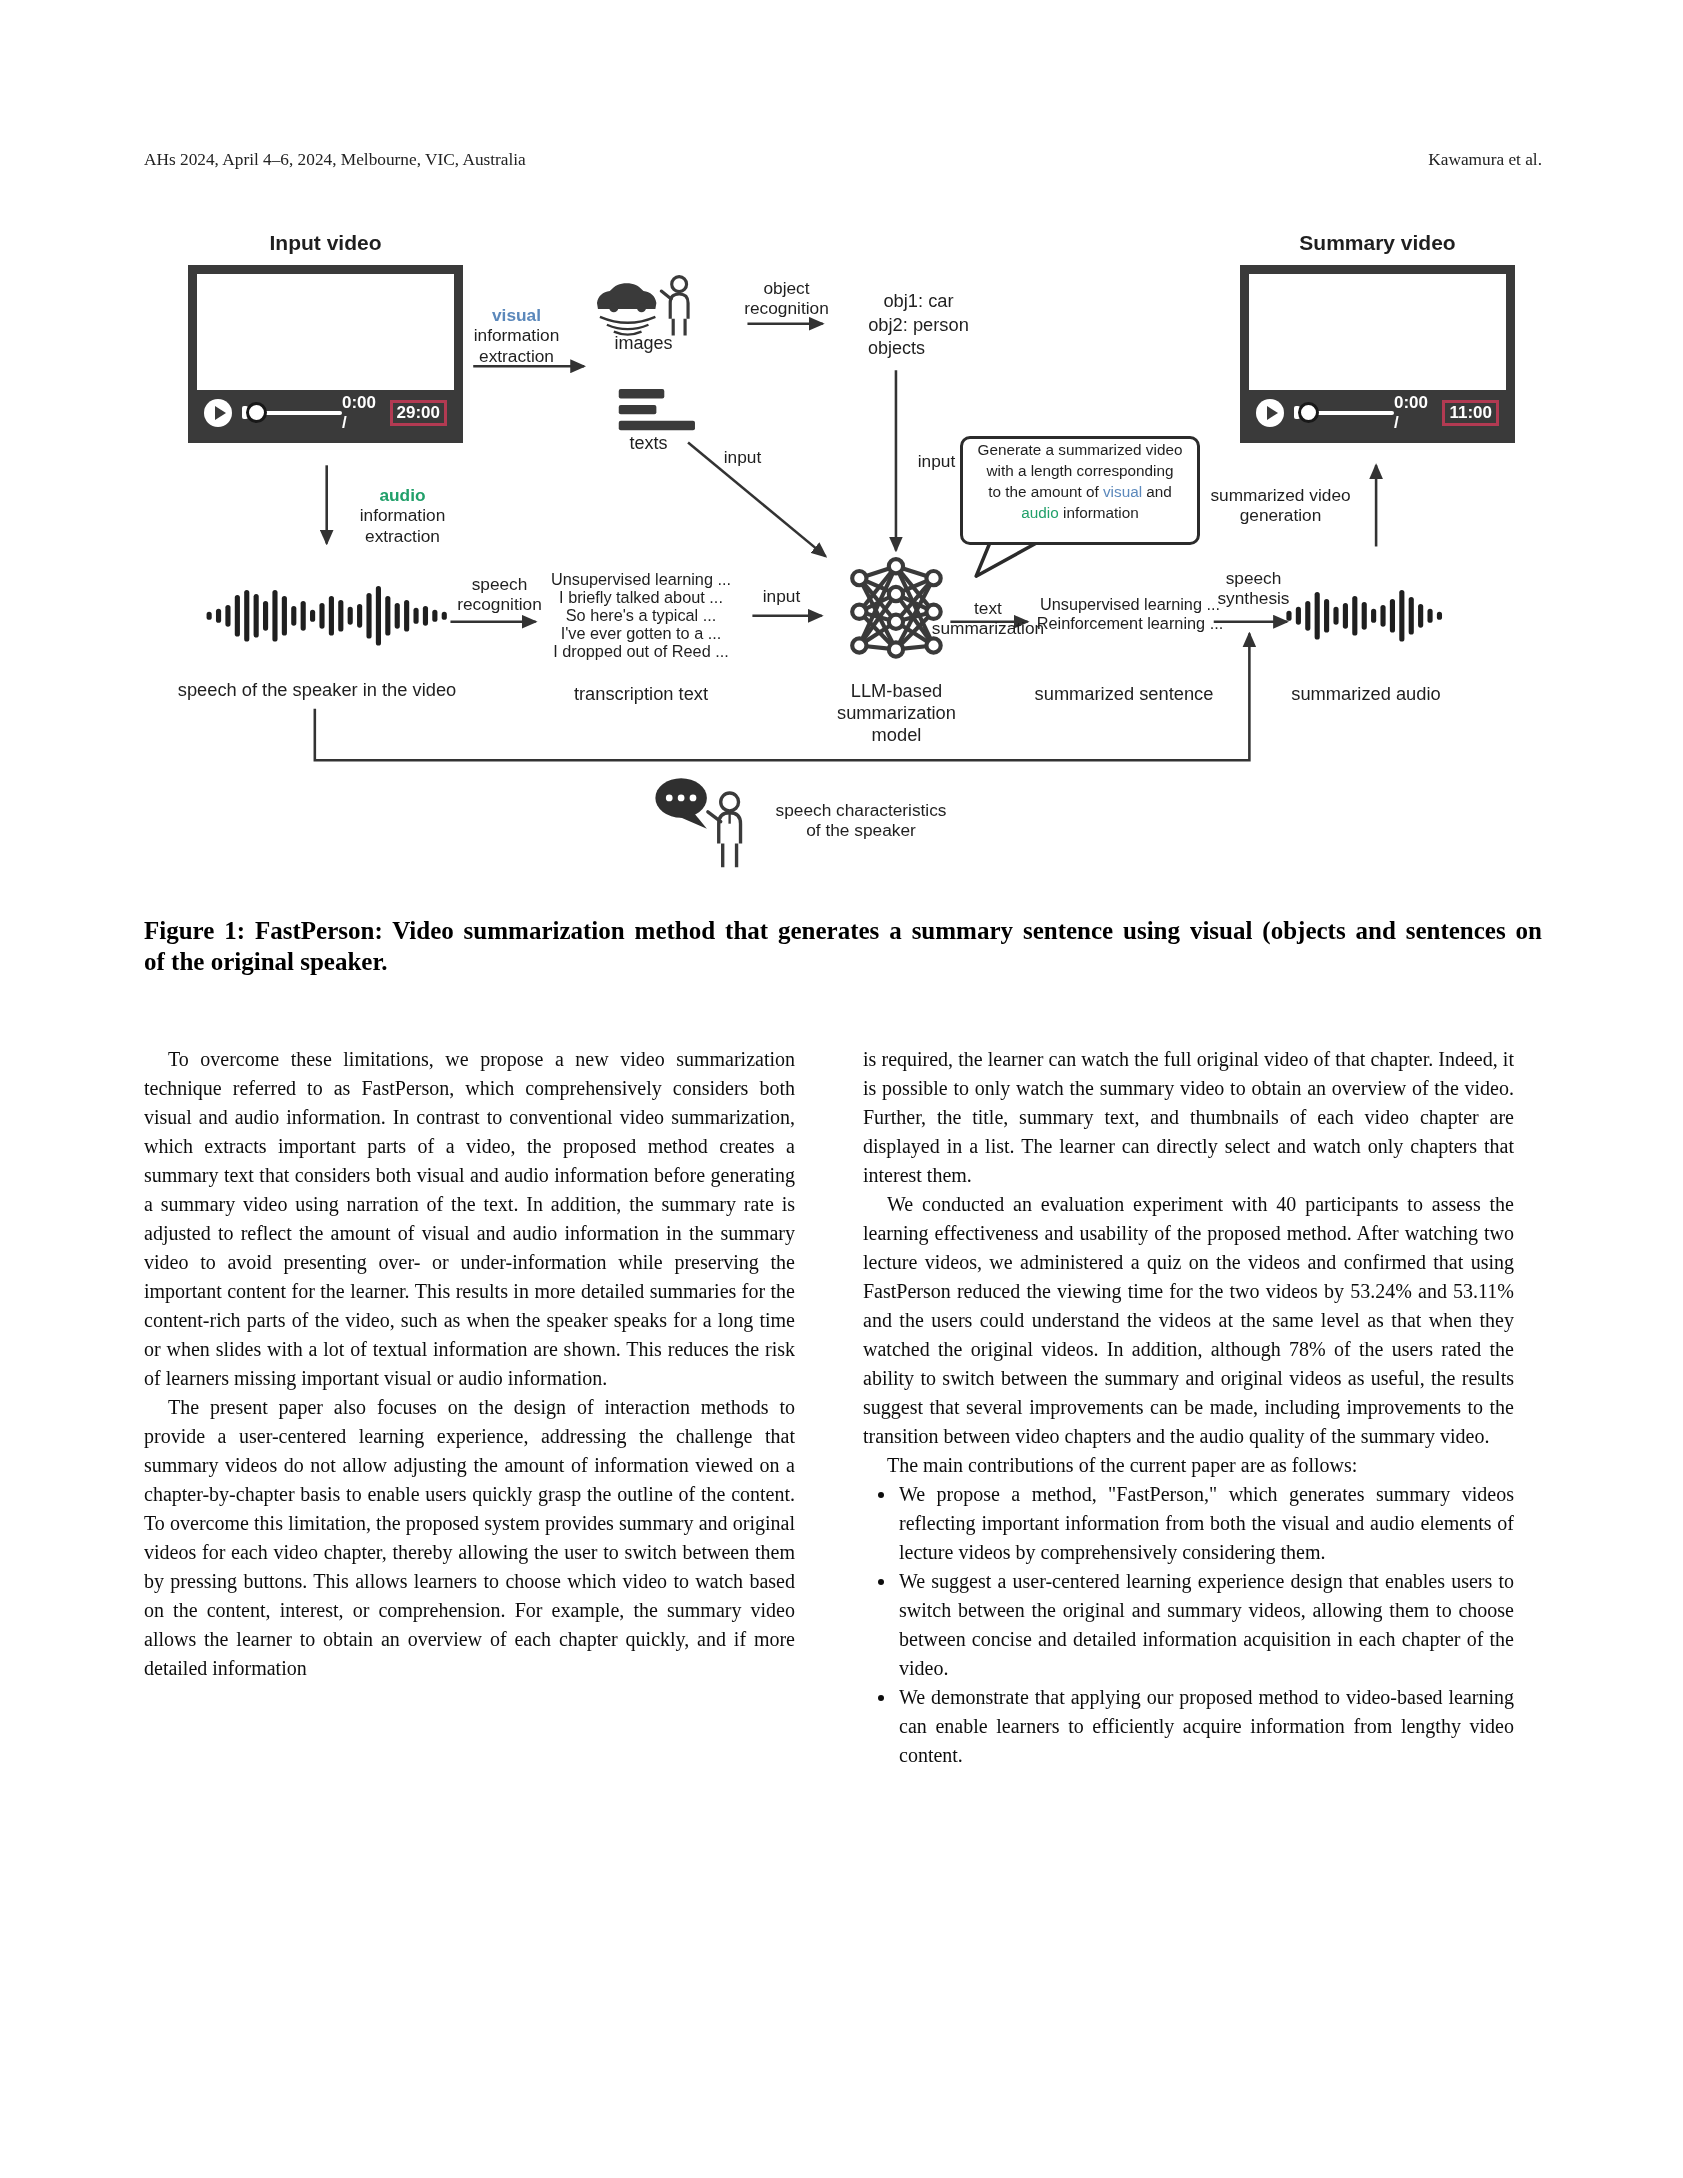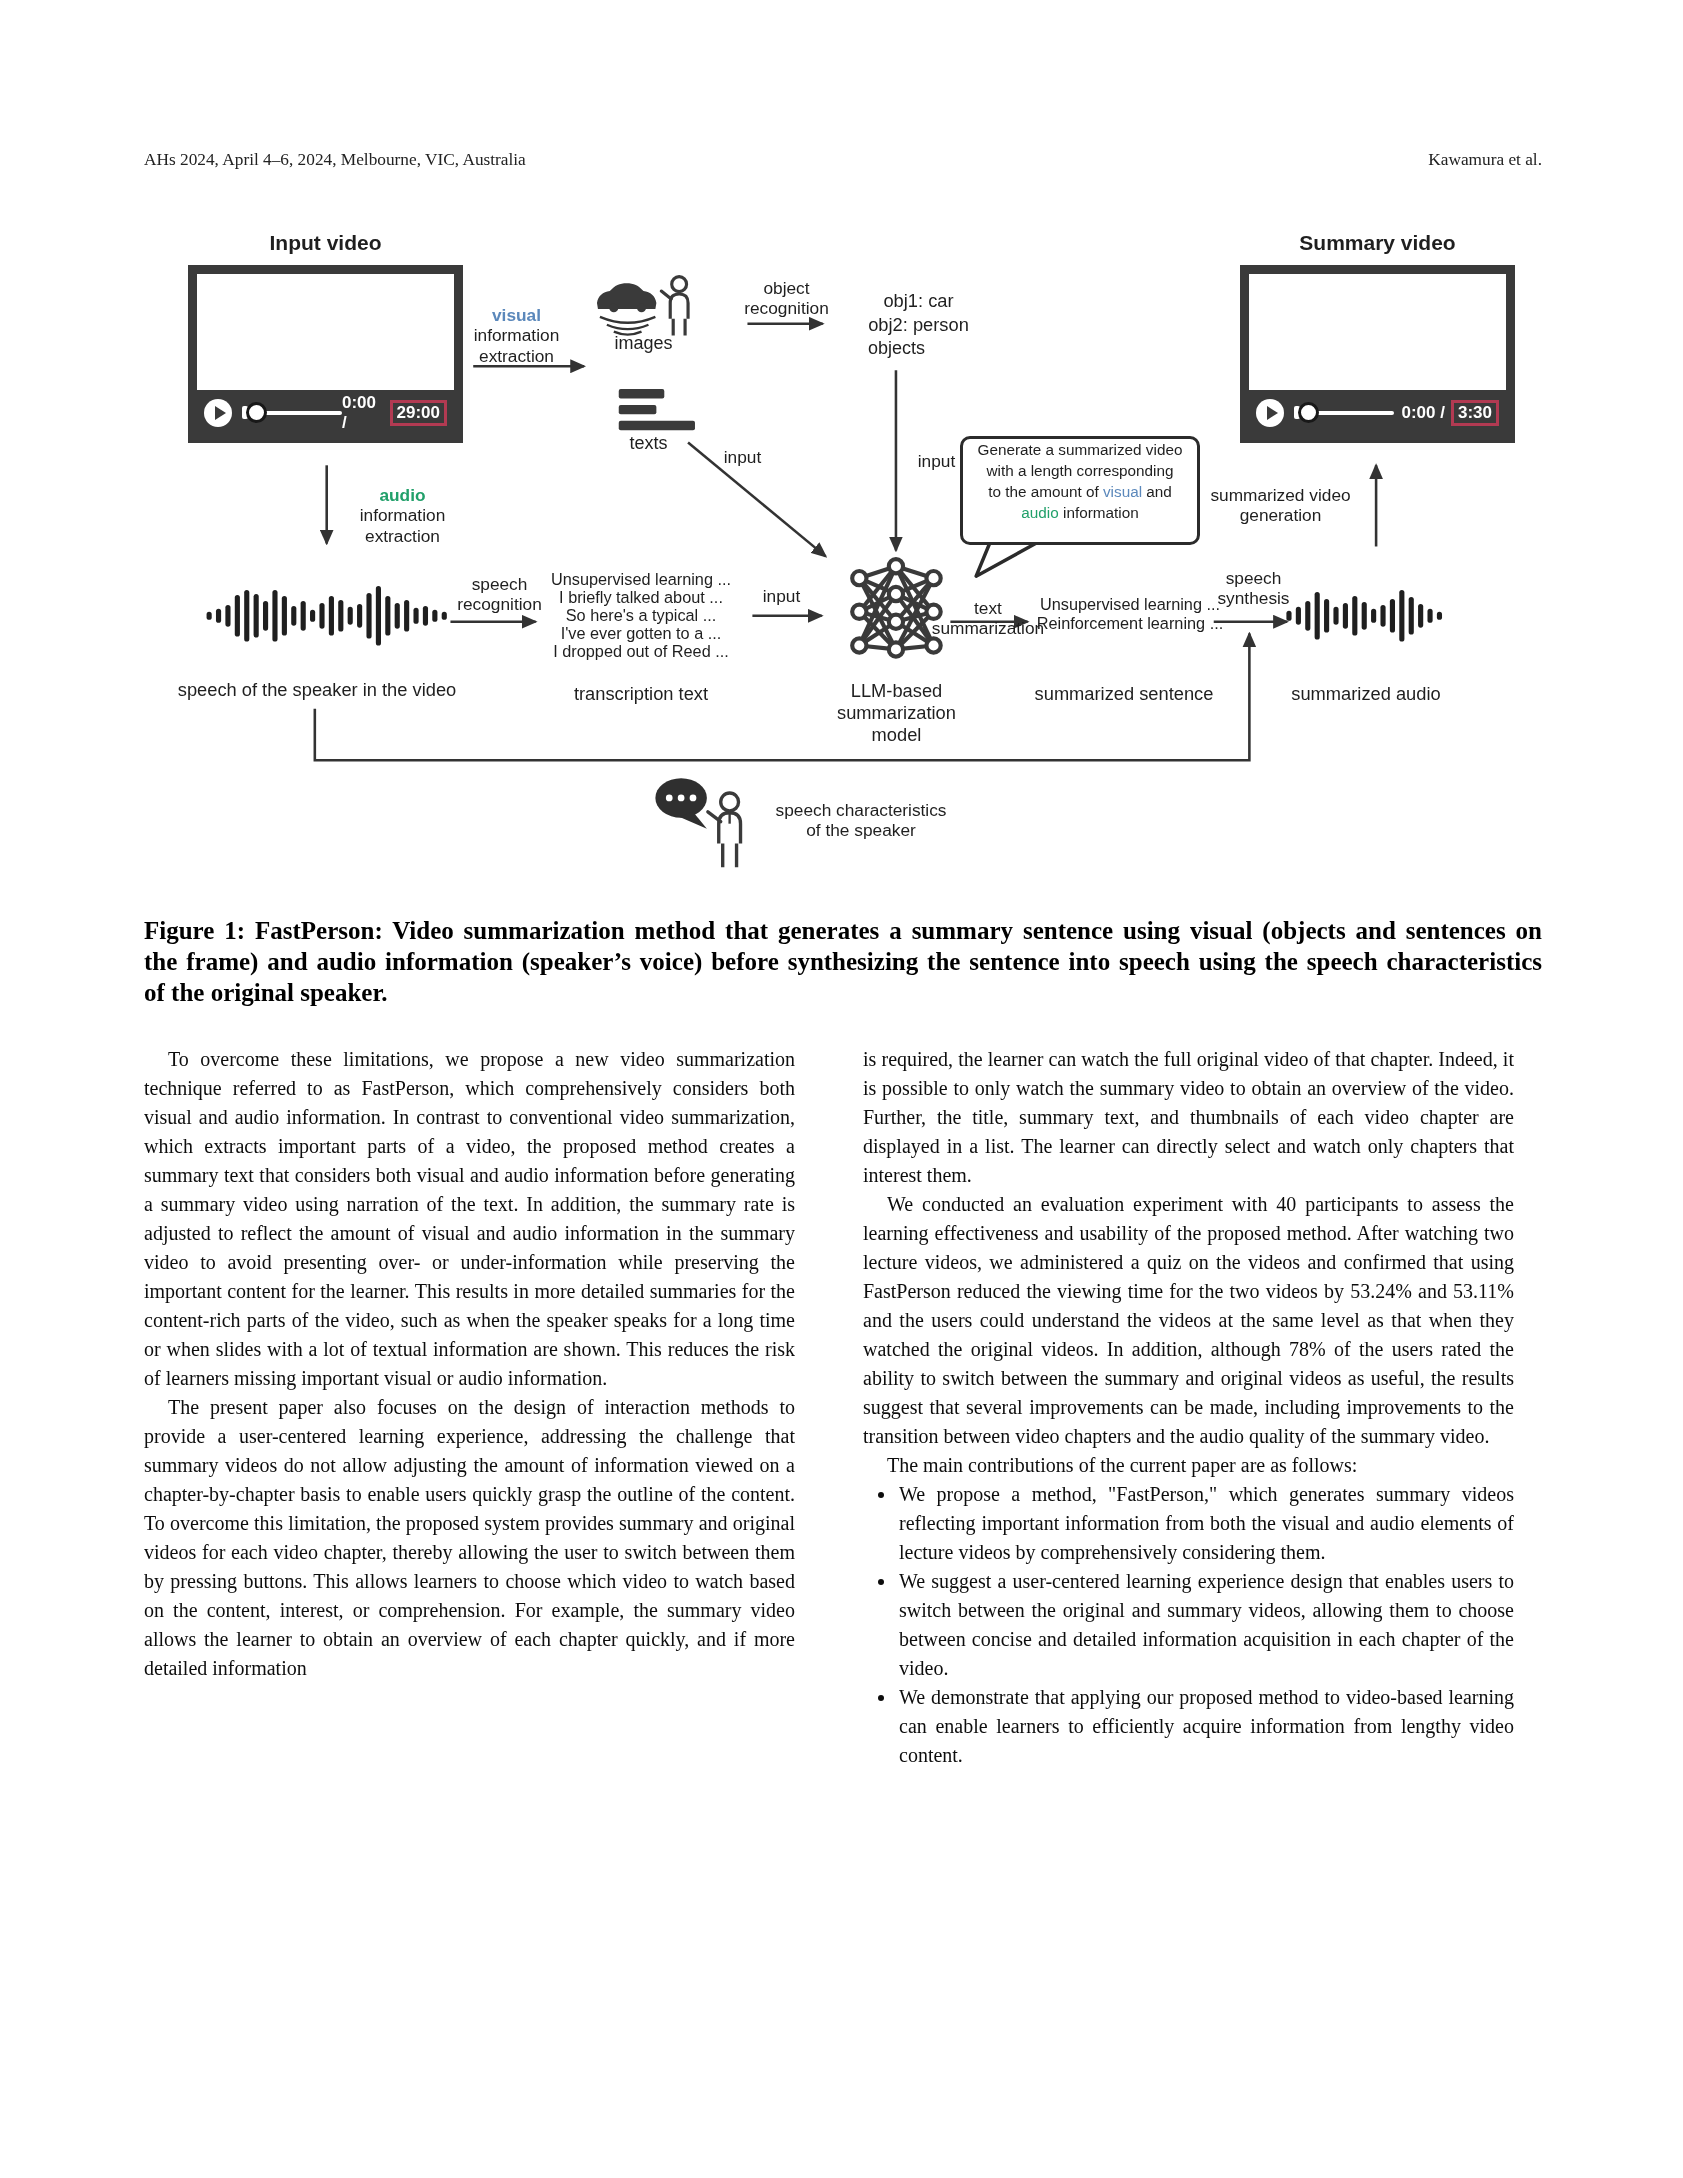--- a/index.html
+++ b/index.html
@@ -255,21 +255,21 @@
 
 <div class="player" style="left:1240px;top:265px;">
   <div class="screen"></div>
   <div class="controls">
     <span class="play"></span>
     <span class="tick"></span>
     <span class="knob"></span>
     <span class="track"></span>
     <span class="time">
       <span>0:00 /</span>
-      <b class="dur">3:30</b>
+      <b class="dur">11:00</b>
     </span>
   </div>
 </div>
 
 <div class="flab" style="left:447px;top:305px;width:139px;">
   <span class="blue">visual</span><br>
   <span>information</span><br>
   <span>extraction</span>
 </div>
 
@@ -352,21 +352,20 @@
 
 <div class="flab" style="left:1281px;top:683px;width:170px;font-size:18.3px;">summarized audio</div>
 
 <div class="flab" style="left:762px;top:800px;width:198px;">
   <span>speech characteristics</span><br>
   <span>of the speaker</span>
 </div>
 
 <div class="caption">
   <div class="cap-line just">Figure 1: FastPerson: Video summarization method that generates a summary sentence using visual (objects and sentences on</div>
-  <div class="cap-line just">the frame) and audio information (speaker’s voice) before synthesizing the sentence into speech using the speech characteristics</div>
   <div class="cap-line">of the original speaker.</div>
 </div>
 
 <div class="col" style="left:144px;">
   <p class="ind">To overcome these limitations, we propose a new video summarization technique referred to as FastPerson, which comprehensively considers both visual and audio information. In contrast to conventional video summarization, which extracts important parts of a video, the proposed method creates a summary text that considers both visual and audio information before generating a summary video using narration of the text. In addition, the summary rate is adjusted to reflect the amount of visual and audio information in the summary video to avoid presenting over- or under-information while preserving the important content for the learner. This results in more detailed summaries for the content-rich parts of the video, such as when the speaker speaks for a long time or when slides with a lot of textual information are shown. This reduces the risk of learners missing important visual or audio information.</p>
   <p class="ind">The present paper also focuses on the design of interaction methods to provide a user-centered learning experience, addressing the challenge that summary videos do not allow adjusting the amount of information viewed on a chapter-by-chapter basis to enable users quickly grasp the outline of the content. To overcome this limitation, the proposed system provides summary and original videos for each video chapter, thereby allowing the user to switch between them by pressing buttons. This allows learners to choose which video to watch based on the content, interest, or comprehension. For example, the summary video allows the learner to obtain an overview of each chapter quickly, and if more detailed information</p>
 </div>
 
 <div class="col" style="left:863px;">
   <p>is required, the learner can watch the full original video of that chapter. Indeed, it is possible to only watch the summary video to obtain an overview of the video. Further, the title, summary text, and thumbnails of each video chapter are displayed in a list. The learner can directly select and watch only chapters that interest them.</p>

